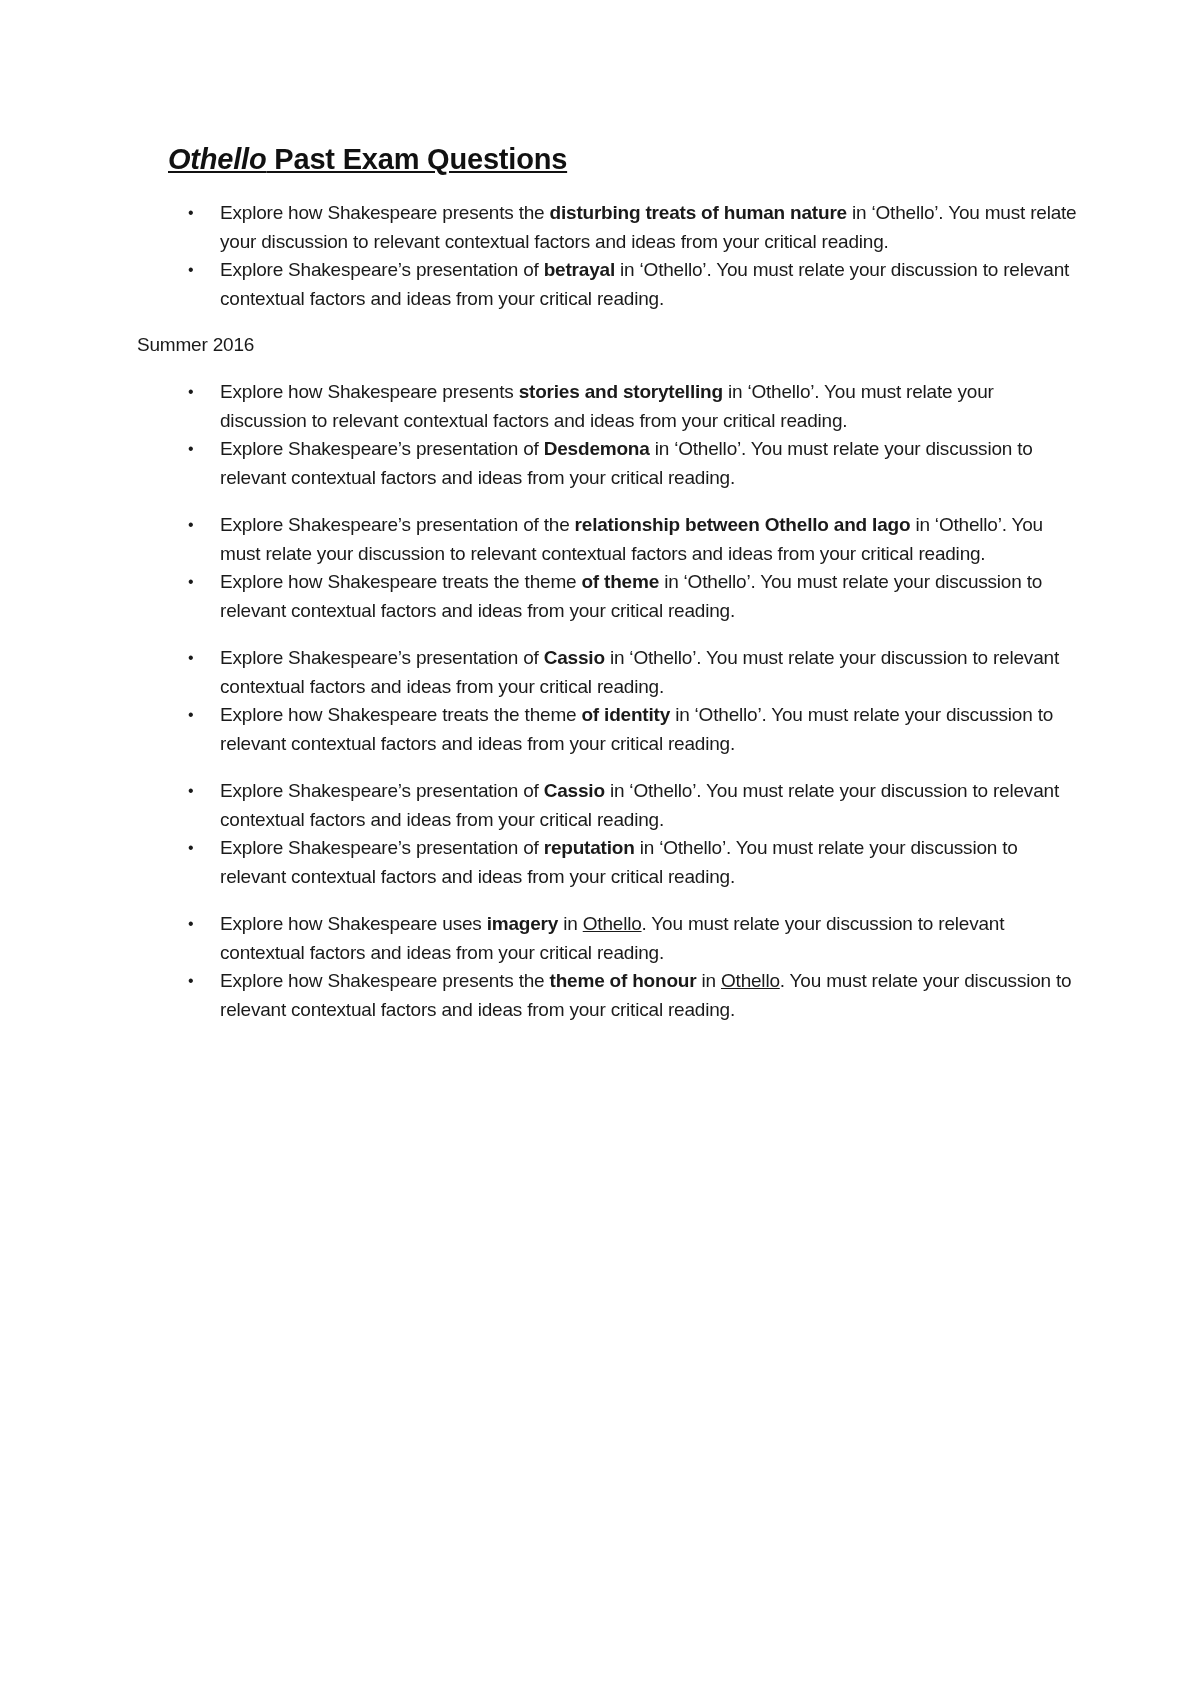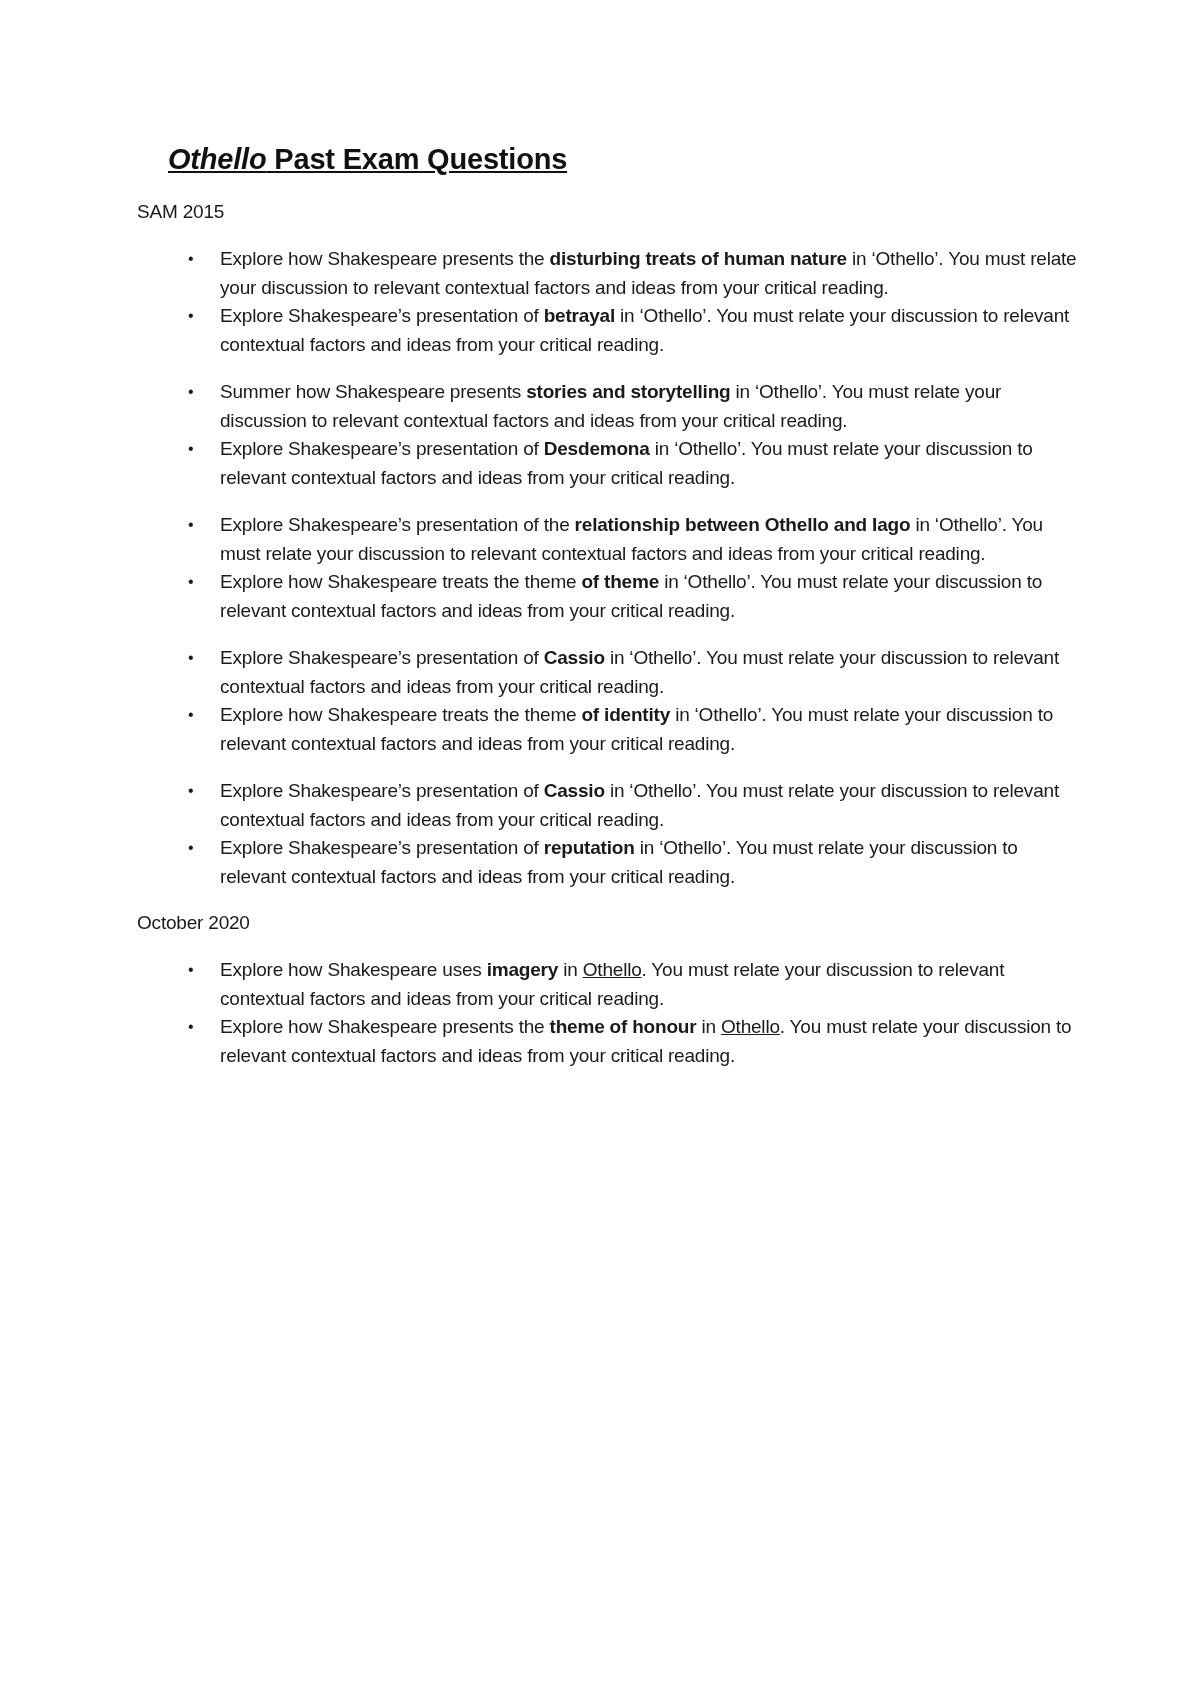--- a/index.html
+++ b/index.html
@@ -53,29 +53,29 @@
   .i { font-style: italic; }
   .u { text-decoration: underline; }
 </style>
 </head>
 <body>
 
 <div class="page">
   <h1 class="doc-title" id="doc-title"><span class=" b i u">Othello</span><span class=" b u"> Past Exam Questions</span></h1>
   <div id="sections">
       <section>
-        <h2 class="section-heading">SAM 2015</h2>
         <ul class="question-list">
           <li class="question-item"><span class="bullet-marker">•</span><span class="">Explore how Shakespeare presents the </span><span class=" b">disturbing treats of human nature</span><span class=""> in ‘Othello’. You must relate your discussion to relevant contextual factors and ideas from your critical reading.</span></li>
           <li class="question-item"><span class="bullet-marker">•</span><span class="">Explore Shakespeare’s presentation of </span><span class=" b">betrayal</span><span class=""> in ‘Othello’. You must relate your discussion to relevant contextual factors and ideas from your critical reading.</span></li>
         </ul>
       </section>
       <section>
+        <h2 class="section-heading">Summer 2016</h2>
         <ul class="question-list">
-          <li class="question-item"><span class="bullet-marker">•</span><span class="">Summer how Shakespeare presents </span><span class=" b">stories and storytelling</span><span class=""> in ‘Othello’. You must relate your discussion to relevant contextual factors and ideas from your critical reading.</span></li>
+          <li class="question-item"><span class="bullet-marker">•</span><span class="">Explore how Shakespeare presents </span><span class=" b">stories and storytelling</span><span class=""> in ‘Othello’. You must relate your discussion to relevant contextual factors and ideas from your critical reading.</span></li>
           <li class="question-item"><span class="bullet-marker">•</span><span class="">Explore Shakespeare’s presentation of </span><span class=" b">Desdemona</span><span class=""> in ‘Othello’. You must relate your discussion to relevant contextual factors and ideas from your critical reading.</span></li>
         </ul>
       </section>
       <section>
         <ul class="question-list">
           <li class="question-item"><span class="bullet-marker">•</span><span class="">Explore Shakespeare’s presentation of the </span><span class=" b">relationship between Othello and Iago</span><span class=""> in ‘Othello’. You must relate your discussion to relevant contextual factors and ideas from your critical reading.</span></li>
           <li class="question-item"><span class="bullet-marker">•</span><span class="">Explore how Shakespeare treats the theme </span><span class=" b">of theme</span><span class=""> in ‘Othello’. You must relate your discussion to relevant contextual factors and ideas from your critical reading.</span></li>
         </ul>
       </section>
       <section>
@@ -84,20 +84,19 @@
           <li class="question-item"><span class="bullet-marker">•</span><span class="">Explore how Shakespeare treats the theme </span><span class=" b">of identity</span><span class=""> in ‘Othello’. You must relate your discussion to relevant contextual factors and ideas from your critical reading.</span></li>
         </ul>
       </section>
       <section>
         <ul class="question-list">
           <li class="question-item"><span class="bullet-marker">•</span><span class="">Explore Shakespeare’s presentation of </span><span class=" b">Cassio</span><span class=""> in ‘Othello’. You must relate your discussion to relevant contextual factors and ideas from your critical reading.</span></li>
           <li class="question-item"><span class="bullet-marker">•</span><span class="">Explore Shakespeare’s presentation of </span><span class=" b">reputation</span><span class=""> in ‘Othello’. You must relate your discussion to relevant contextual factors and ideas from your critical reading.</span></li>
         </ul>
       </section>
       <section>
-        <h2 class="section-heading">October 2020</h2>
         <ul class="question-list">
           <li class="question-item"><span class="bullet-marker">•</span><span class="">Explore how Shakespeare uses </span><span class=" b">imagery</span><span class=""> in </span><span class=" u">Othello</span><span class="">. You must relate your discussion to relevant contextual factors and ideas from your critical reading.</span></li>
           <li class="question-item"><span class="bullet-marker">•</span><span class="">Explore how Shakespeare presents the </span><span class=" b">theme of honour</span><span class=""> in </span><span class=" u">Othello</span><span class="">. You must relate your discussion to relevant contextual factors and ideas from your critical reading.</span></li>
         </ul>
       </section>
     </div>
 </div>
 
 </body></html>

